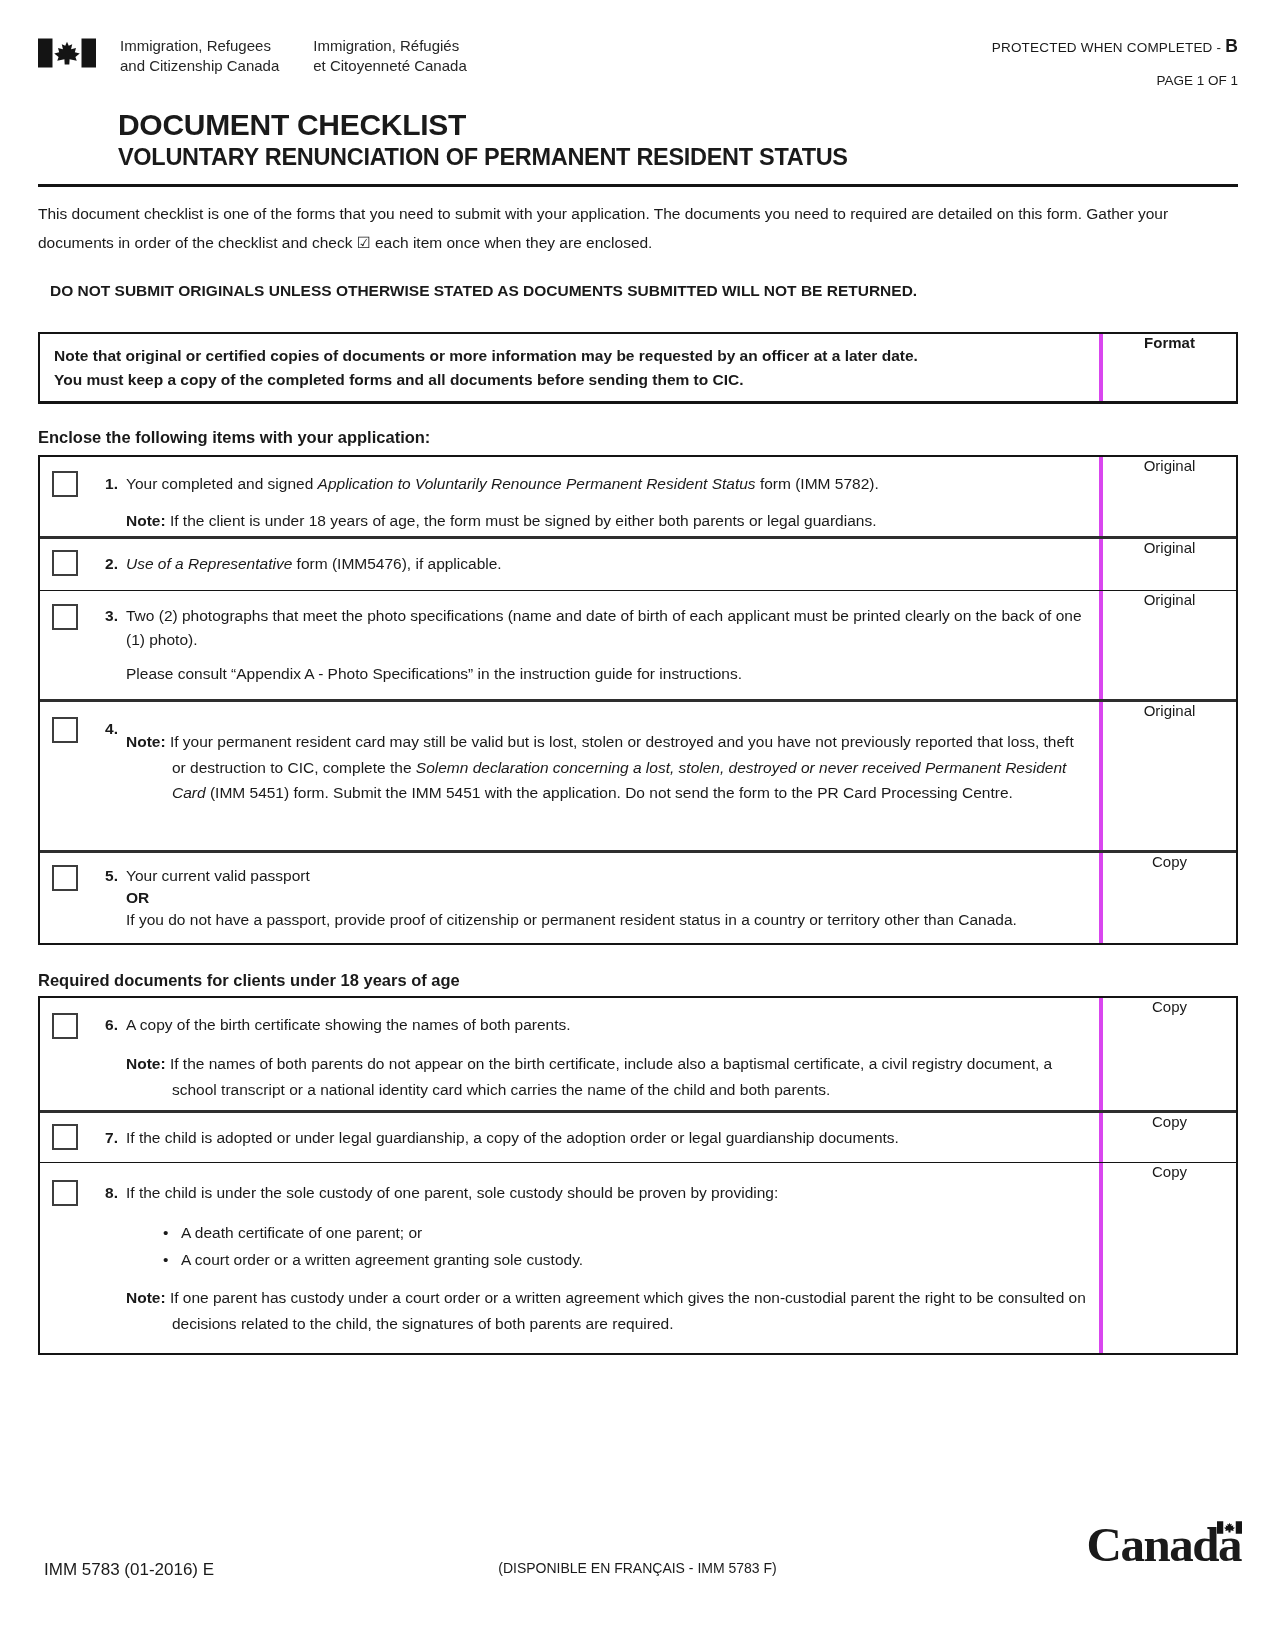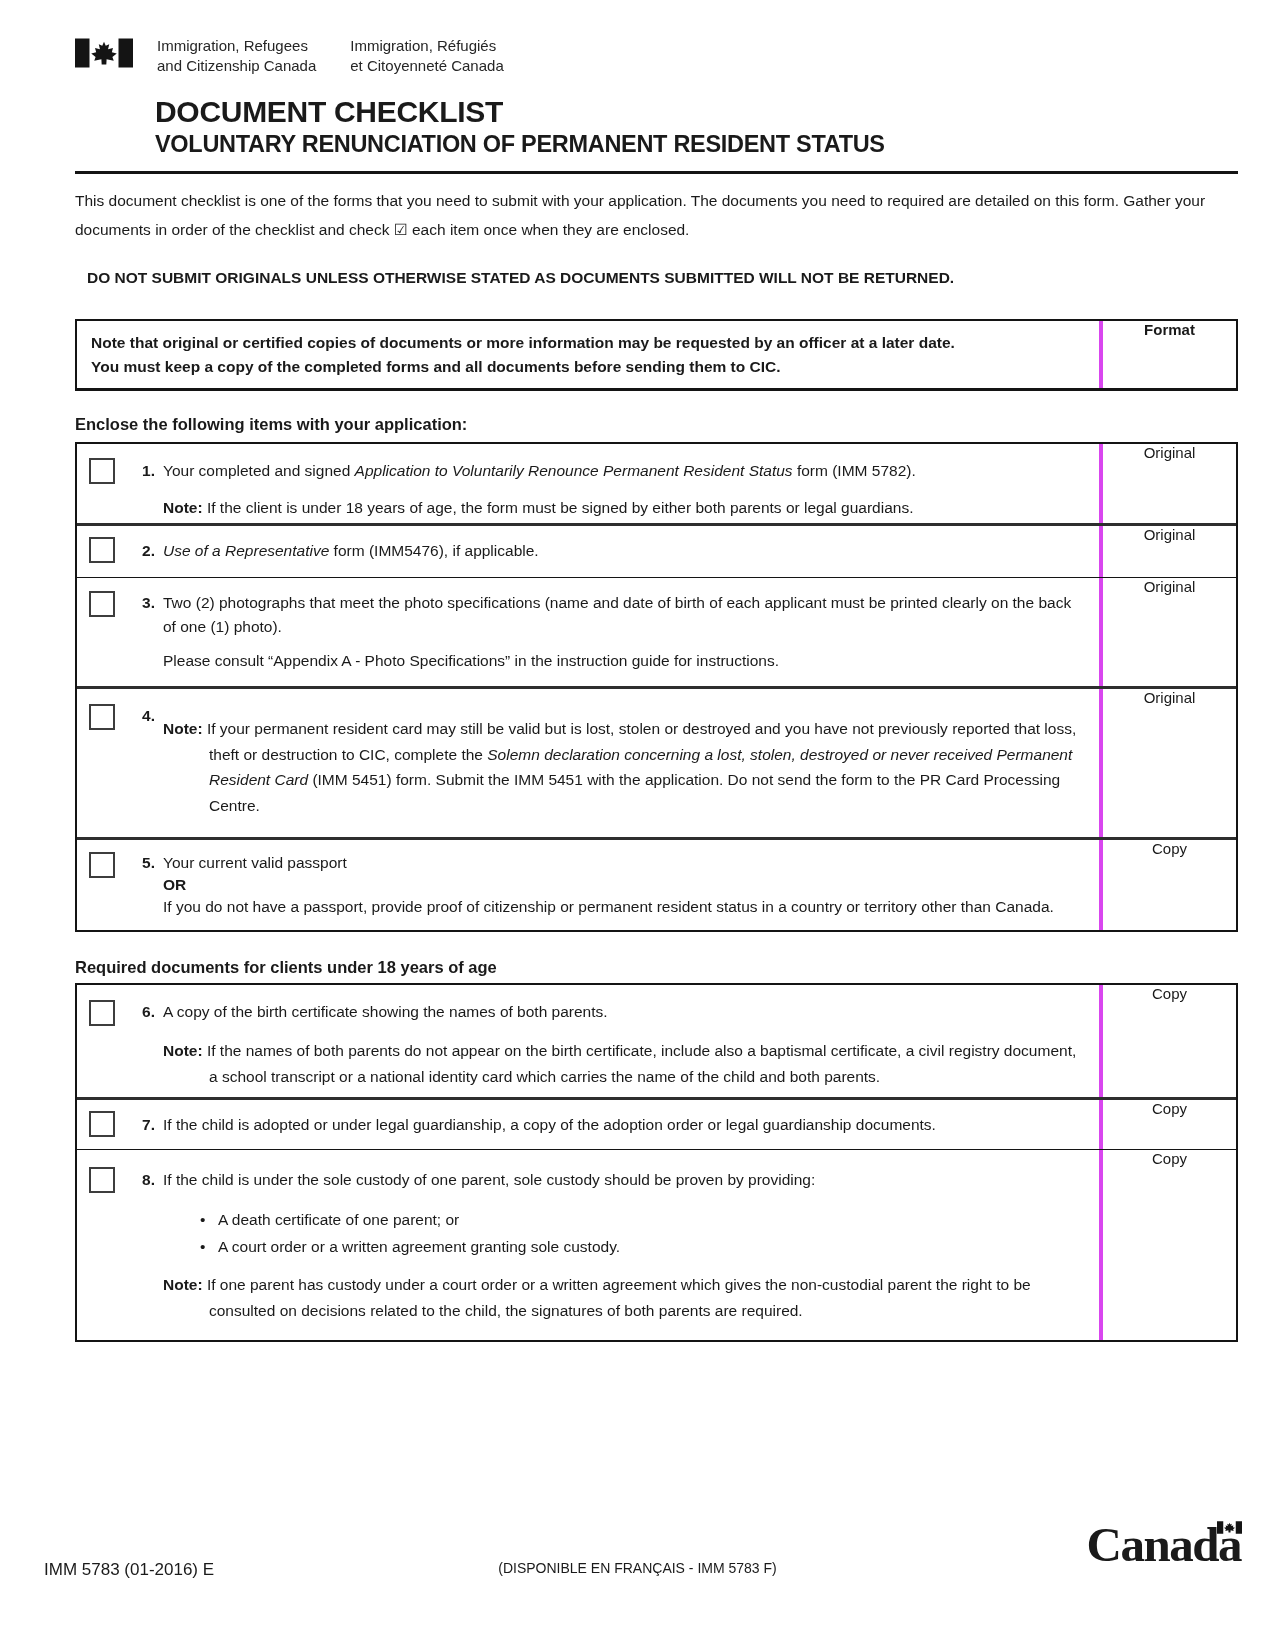--- a/index.html
+++ b/index.html
@@ -2,21 +2,21 @@
 <html><head>
 <meta charset="utf-8">
 <style>
   html,body { margin:0; padding:0; background:#e8e8e8; }
   .page {
     position:relative; width:1275px; height:1650px; margin:0 auto;
     background:#ffffff; color:#1a1a1a;
     font-family:"Liberation Sans", sans-serif;
     overflow:hidden;
   }
-  .inner { padding:0 37px 4px 38px;margin-left:37px; }
+  .inner { padding:0 37px 4px 38px; }
 
   
   .hdr { display:flex; align-items:flex-start; margin-top:36px; }
   .flag-logo { width:58px; height:30px; flex:0 0 auto; margin-top:2px; }
   .flag-logo svg, .wm-flag svg { display:block; width:100%; height:100%; }
   .dept { margin-left:24px; font-size:15px; line-height:19.5px; color:#262626; }
   .dept.fr { margin-left:34px; }
   .hdr-right { margin-left:auto; text-align:right; }
   .protected { font-size:13.5px; letter-spacing:.2px; }
   .protected b { font-size:17.5px; }
@@ -83,20 +83,24 @@
         </svg>
       </div>
       <div class="dept">
         <div>Immigration, Refugees</div>
         <div>and Citizenship Canada</div>
       </div>
       <div class="dept fr">
         <div>Immigration, Réfugiés</div>
         <div>et Citoyenneté Canada</div>
       </div>
+      <div class="hdr-right">
+        <div class="protected"><span>PROTECTED WHEN COMPLETED - </span><b>B</b></div>
+        <div class="pageno">PAGE 1 OF 1</div>
+      </div>
     </div>
 
     <div class="titleblock">
       <div class="title">DOCUMENT CHECKLIST</div>
       <div class="subtitle">VOLUNTARY RENUNCIATION OF PERMANENT RESIDENT STATUS</div>
     </div>
     <div class="rule"></div>
 
     <p class="intro">This document checklist is one of the forms that you need to submit with your application. The documents you need to required are detailed on this form. Gather your documents in order of the checklist and check ☑ each item once when they are enclosed.</p>
     <p class="warning">DO NOT SUBMIT ORIGINALS UNLESS OTHERWISE STATED AS DOCUMENTS SUBMITTED WILL NOT BE RETURNED.</p>

